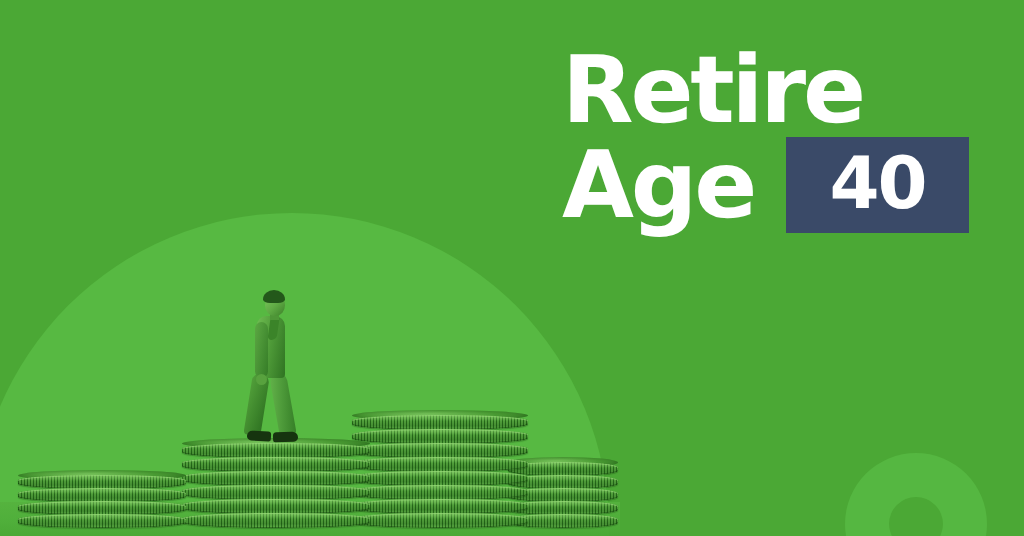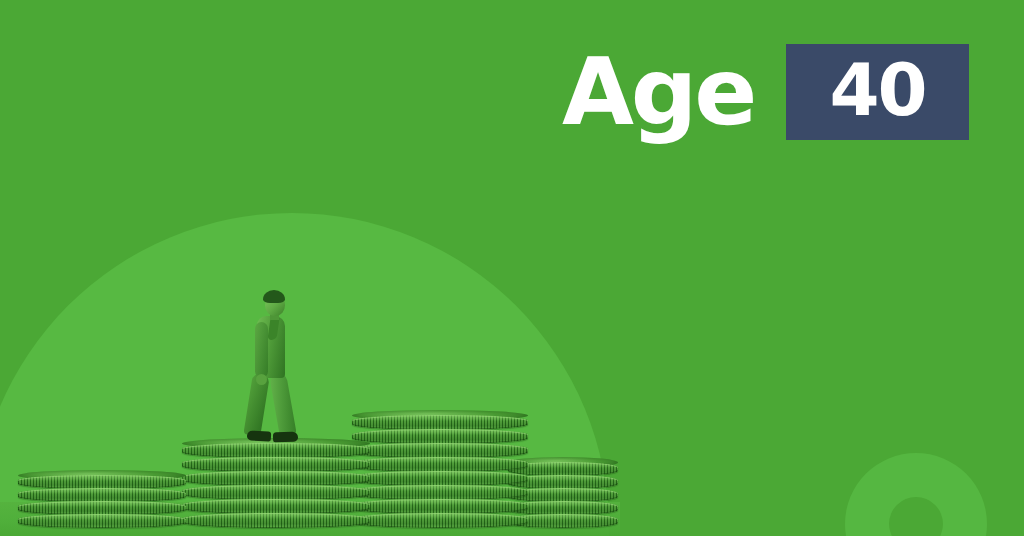--- a/index.html
+++ b/index.html
@@ -309,19 +309,20 @@
       <div class="fig-part fig-lapel"></div>
       <div class="fig-part fig-arm"></div>
       <div class="fig-part fig-hand"></div>
       <div class="fig-part fig-neck"></div>
       <div class="fig-part fig-head"></div>
       <div class="fig-part fig-hair"></div>
     </div>
   </div>
 
   <div class="headline">
+    <span class="hl-line">Retire</span>
     <span class="hl-line hl-line-3">
       <span class="hl-word">Age</span>
       <span class="badge">40</span>
     </span>
   </div>
 
 </div>
 
 </body></html>

